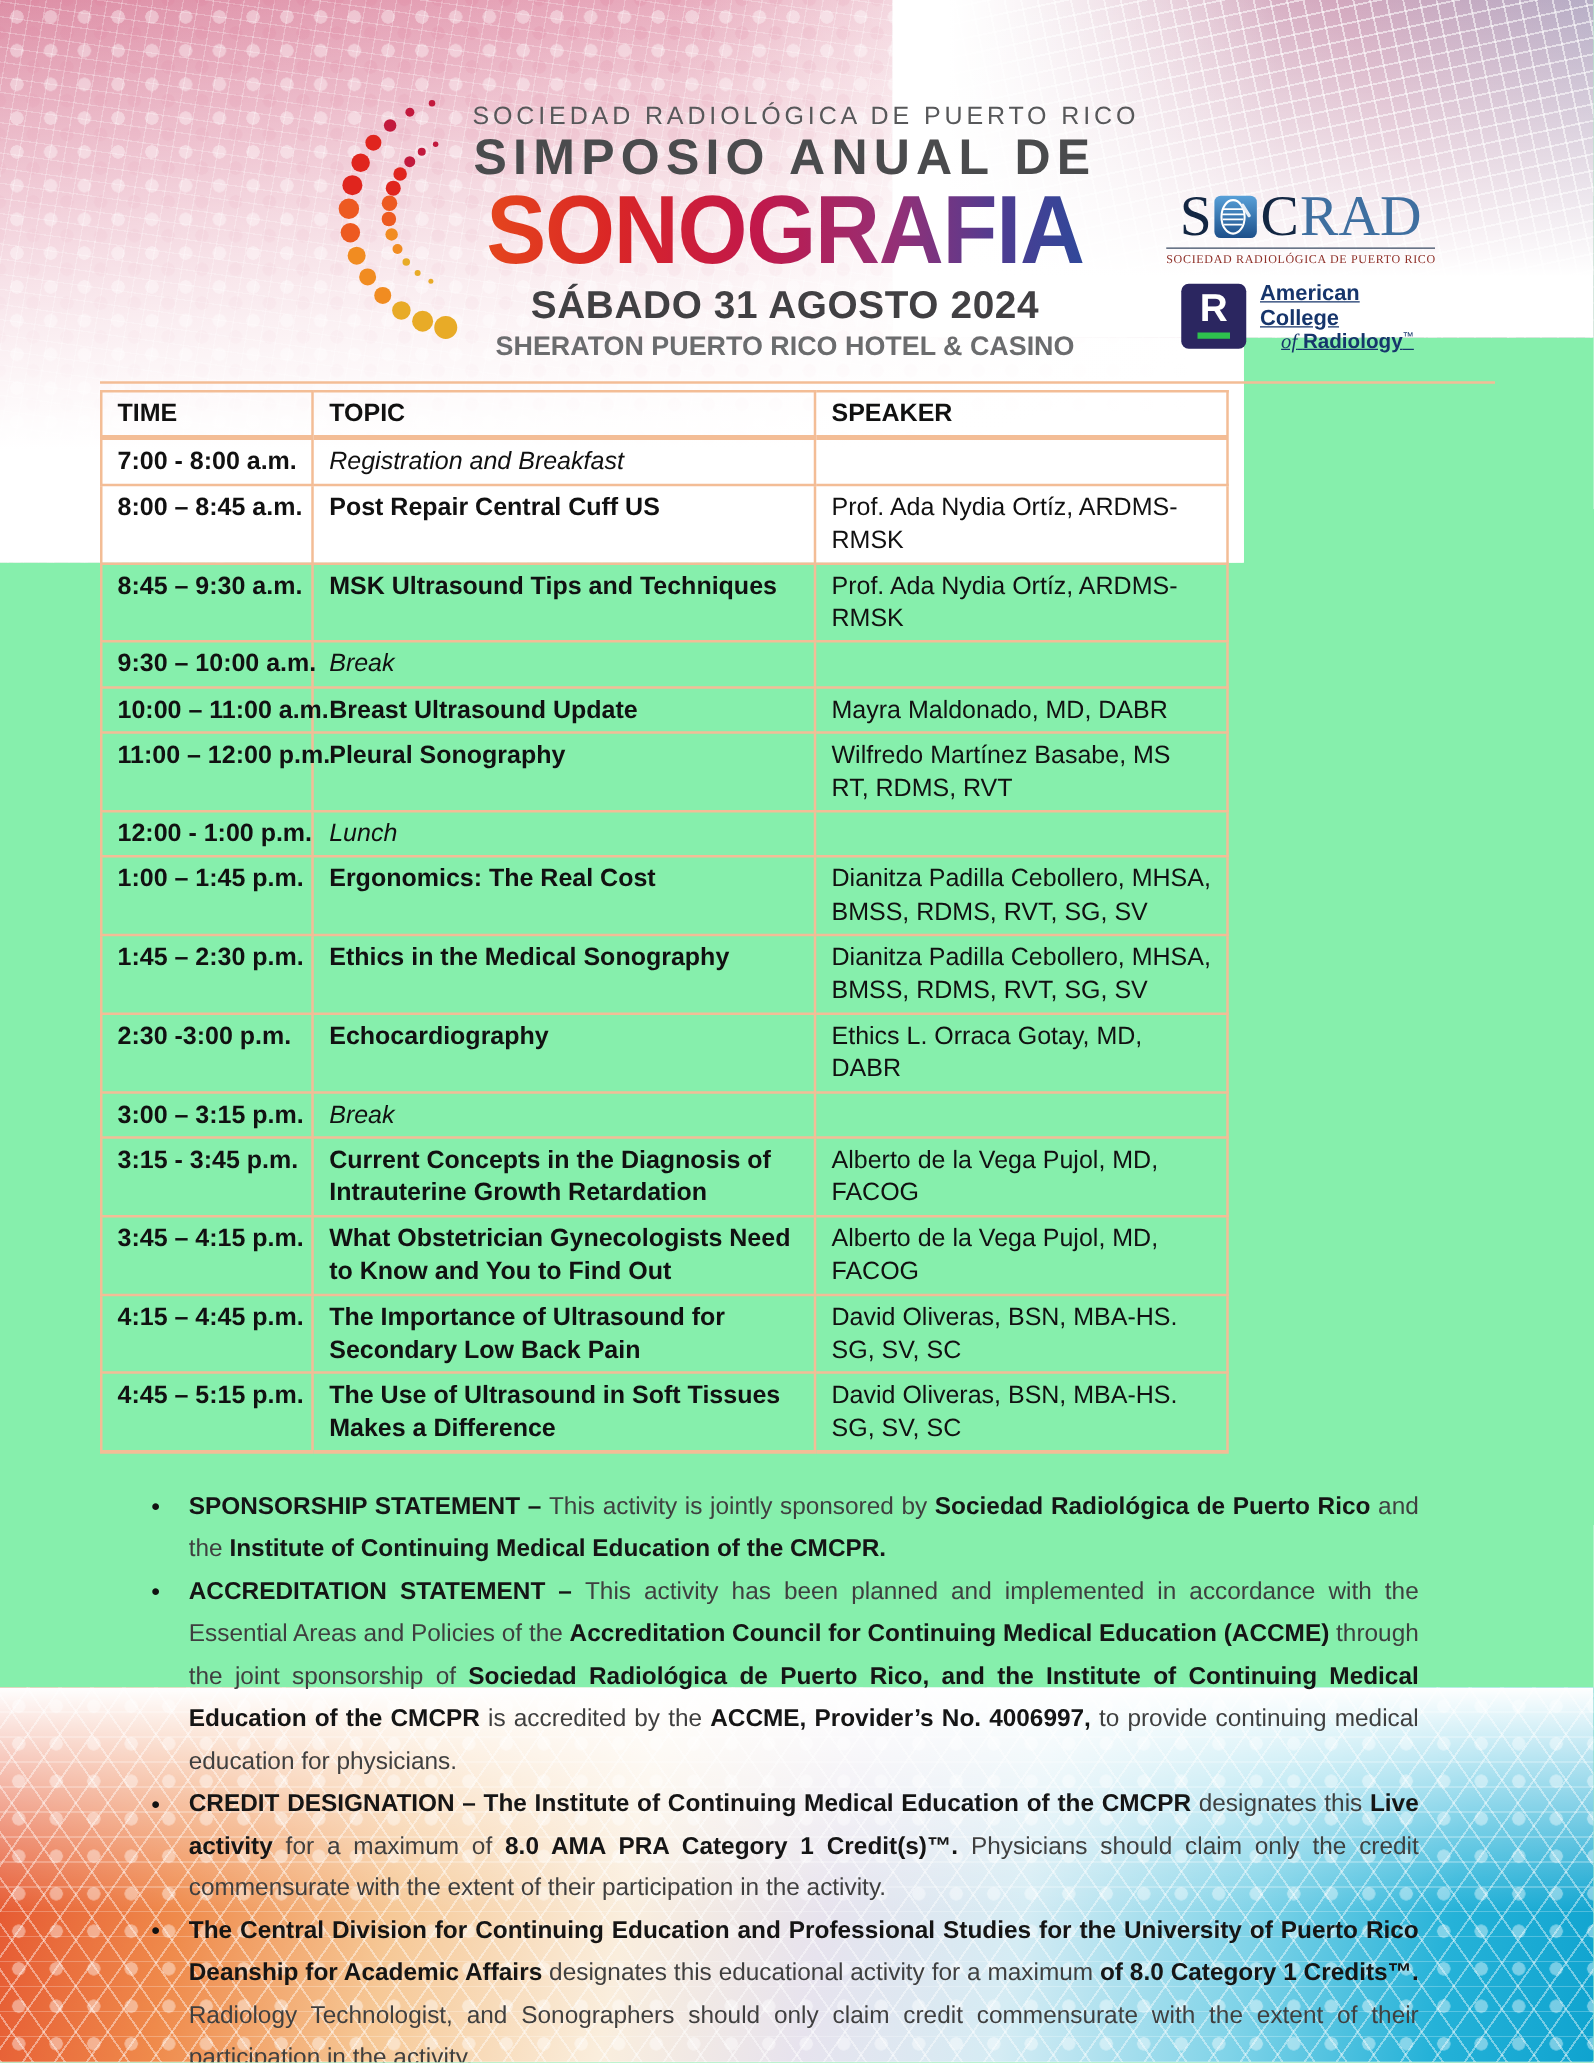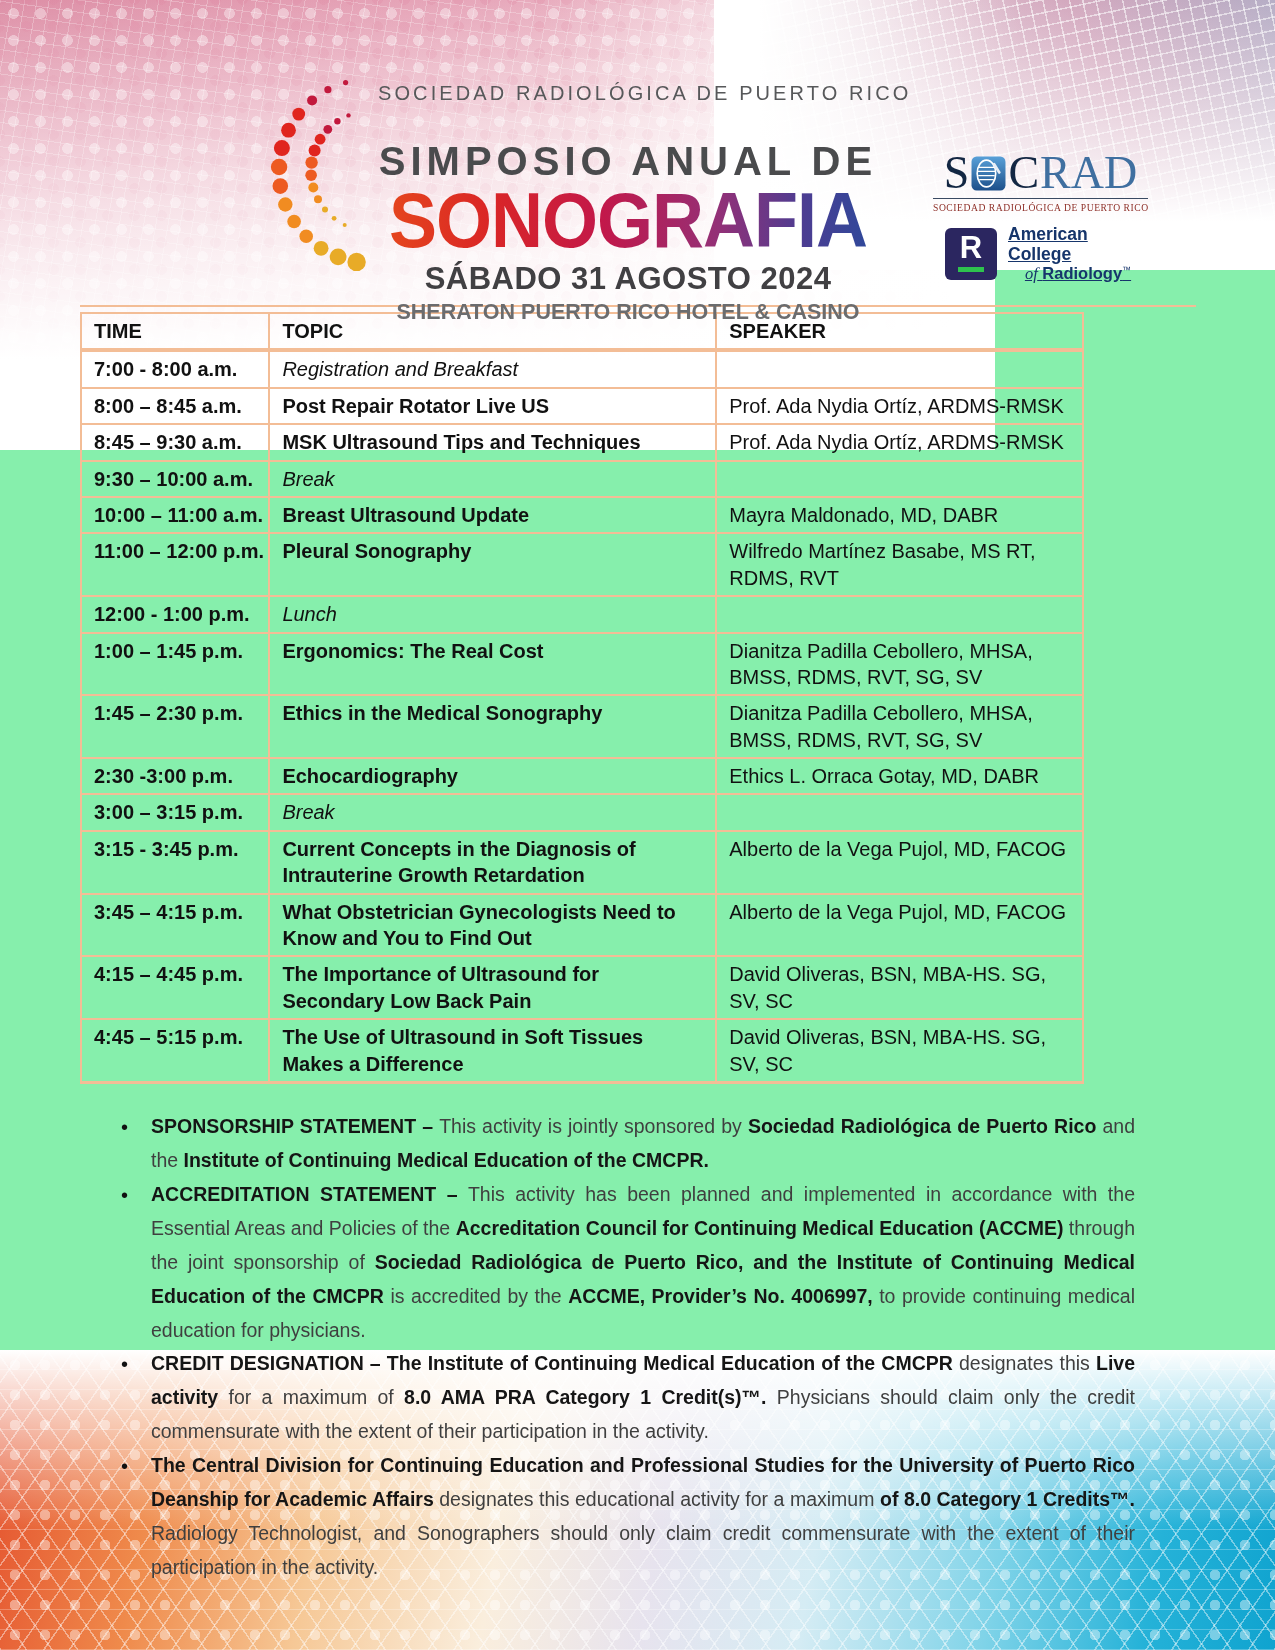--- a/index.html
+++ b/index.html
@@ -40,21 +40,21 @@
       repeating-linear-gradient(-55deg, rgba(255,255,255,0.42) 0 1.5px, transparent 1.5px 21px),
       repeating-linear-gradient(0deg, rgba(255,255,255,0.25) 0 1px, transparent 1px 20px),
       linear-gradient(100deg,#e4512e 0%,#ef8a4b 13%,#f6c896 26%,#faeedd 40%,#e7e3ee 52%,#d5ecf4 64%,#7fd3e8 78%,#25b2d8 90%,#0fa3cf 100%);
     background-size:auto,30px 30px,auto,auto,auto,auto;
   }
   
   .header-area{position:absolute; top:0; left:0; right:0; height:302px; z-index:2;}
   .dots-spiral{position:absolute; left:256px; top:64px; width:142px; height:218px;}
   .title-block{position:absolute; left:378px; top:82px; width:500px; text-align:center;}
   .society-line{font-size:20px; letter-spacing:3.1px; color:#57585a; white-space:nowrap;}
-  .title-line1{font-size:40px; font-weight:bold; letter-spacing:5px; color:#4a4b4d; line-height:1.05; white-space:nowrap;margin-top:35px;}
+  .title-line1{font-size:40px; font-weight:bold; letter-spacing:5px; color:#4a4b4d; line-height:1.05; white-space:nowrap;}
   .title-line2{
     font-size:72px; font-weight:bold; line-height:0.98; letter-spacing:-1px; white-space:nowrap;
     background:linear-gradient(90deg,#e6491c 0%,#da2626 22%,#c2184a 45%,#933077 68%,#4c3d92 85%,#2b4a9b 100%);
     -webkit-background-clip:text; background-clip:text; color:transparent;
     transform:scaleY(1.08); transform-origin:top;
   }
   .date-line{font-size:31px; font-weight:bold; color:#414043; letter-spacing:0.5px; margin-top:8px; white-space:nowrap;}
   .venue-line{font-size:21.5px; font-weight:bold; color:#6b6c6e; margin-top:3px; white-space:nowrap;}
   .logos{position:absolute; left:933px; top:150px; width:215px;}
   .socrad{display:flex; align-items:center; justify-content:center; font-family:"Liberation Serif",serif; font-size:46px; color:#132743; line-height:1; gap:1px;}
@@ -67,21 +67,21 @@
   .acr-green{position:absolute; bottom:8px; left:50%; transform:translateX(-50%); width:26px; height:5px; background:#2ec24e;}
   .acr-text{color:#16356b; line-height:1.15;text-decoration:underline;}
   .acr-text .l1{font-weight:bold; font-size:17.5px;}
   .acr-text .l2{font-size:16.5px;text-align:center;}
   .acr-text .l2 i{font-family:"Liberation Serif",serif;}
   .acr-text .l2 b{font-weight:bold;}
   .acr-text sup{font-size:9px;}
   
   .content{position:relative; z-index:1; padding-top:305px;}
   .table-topline{width:1116px; height:2px; background:#f3bd96; margin:0 0 5px 80px;}
-  table.schedule{border-collapse:collapse; width:1004px; margin-left:80px; table-layout:fixed;}
+  table.schedule{border-collapse:collapse; width:903px; margin-left:80px; table-layout:fixed;}
   table.schedule th, table.schedule td{
     border:2px solid #f3bd96; padding:4px 12px; font-size:20px;
     text-align:left; vertical-align:top; line-height:1.32; color:#111;
   }
   table.schedule th{font-weight:bold; border-bottom-width:4px;}
   col.c-time{width:18.8%;} col.c-topic{width:44.6%;} col.c-speaker{width:36.6%;}
   td.time{font-weight:bold; white-space:nowrap;}
   td.topic.bold{font-weight:bold;}
   td.topic.italic{font-style:italic; font-weight:normal;}
   td.speaker{font-weight:normal;}
@@ -188,21 +188,21 @@
         </tr>
       </thead>
       <tbody>
           <tr>
             <td class="time">7:00 - 8:00 a.m.</td>
             <td class="topic italic">Registration and Breakfast</td>
             <td class="speaker"></td>
           </tr>
           <tr>
             <td class="time">8:00 – 8:45 a.m.</td>
-            <td class="topic bold">Post Repair Rotator Live US</td>
+            <td class="topic bold">Post Repair Central Cuff US</td>
             <td class="speaker">Prof. Ada Nydia Ortíz, ARDMS-RMSK</td>
           </tr>
           <tr>
             <td class="time">8:45 – 9:30 a.m.</td>
             <td class="topic bold">MSK Ultrasound Tips and Techniques</td>
             <td class="speaker">Prof. Ada Nydia Ortíz, ARDMS-RMSK</td>
           </tr>
           <tr>
             <td class="time">9:30 – 10:00 a.m.</td>
             <td class="topic italic">Break</td>

